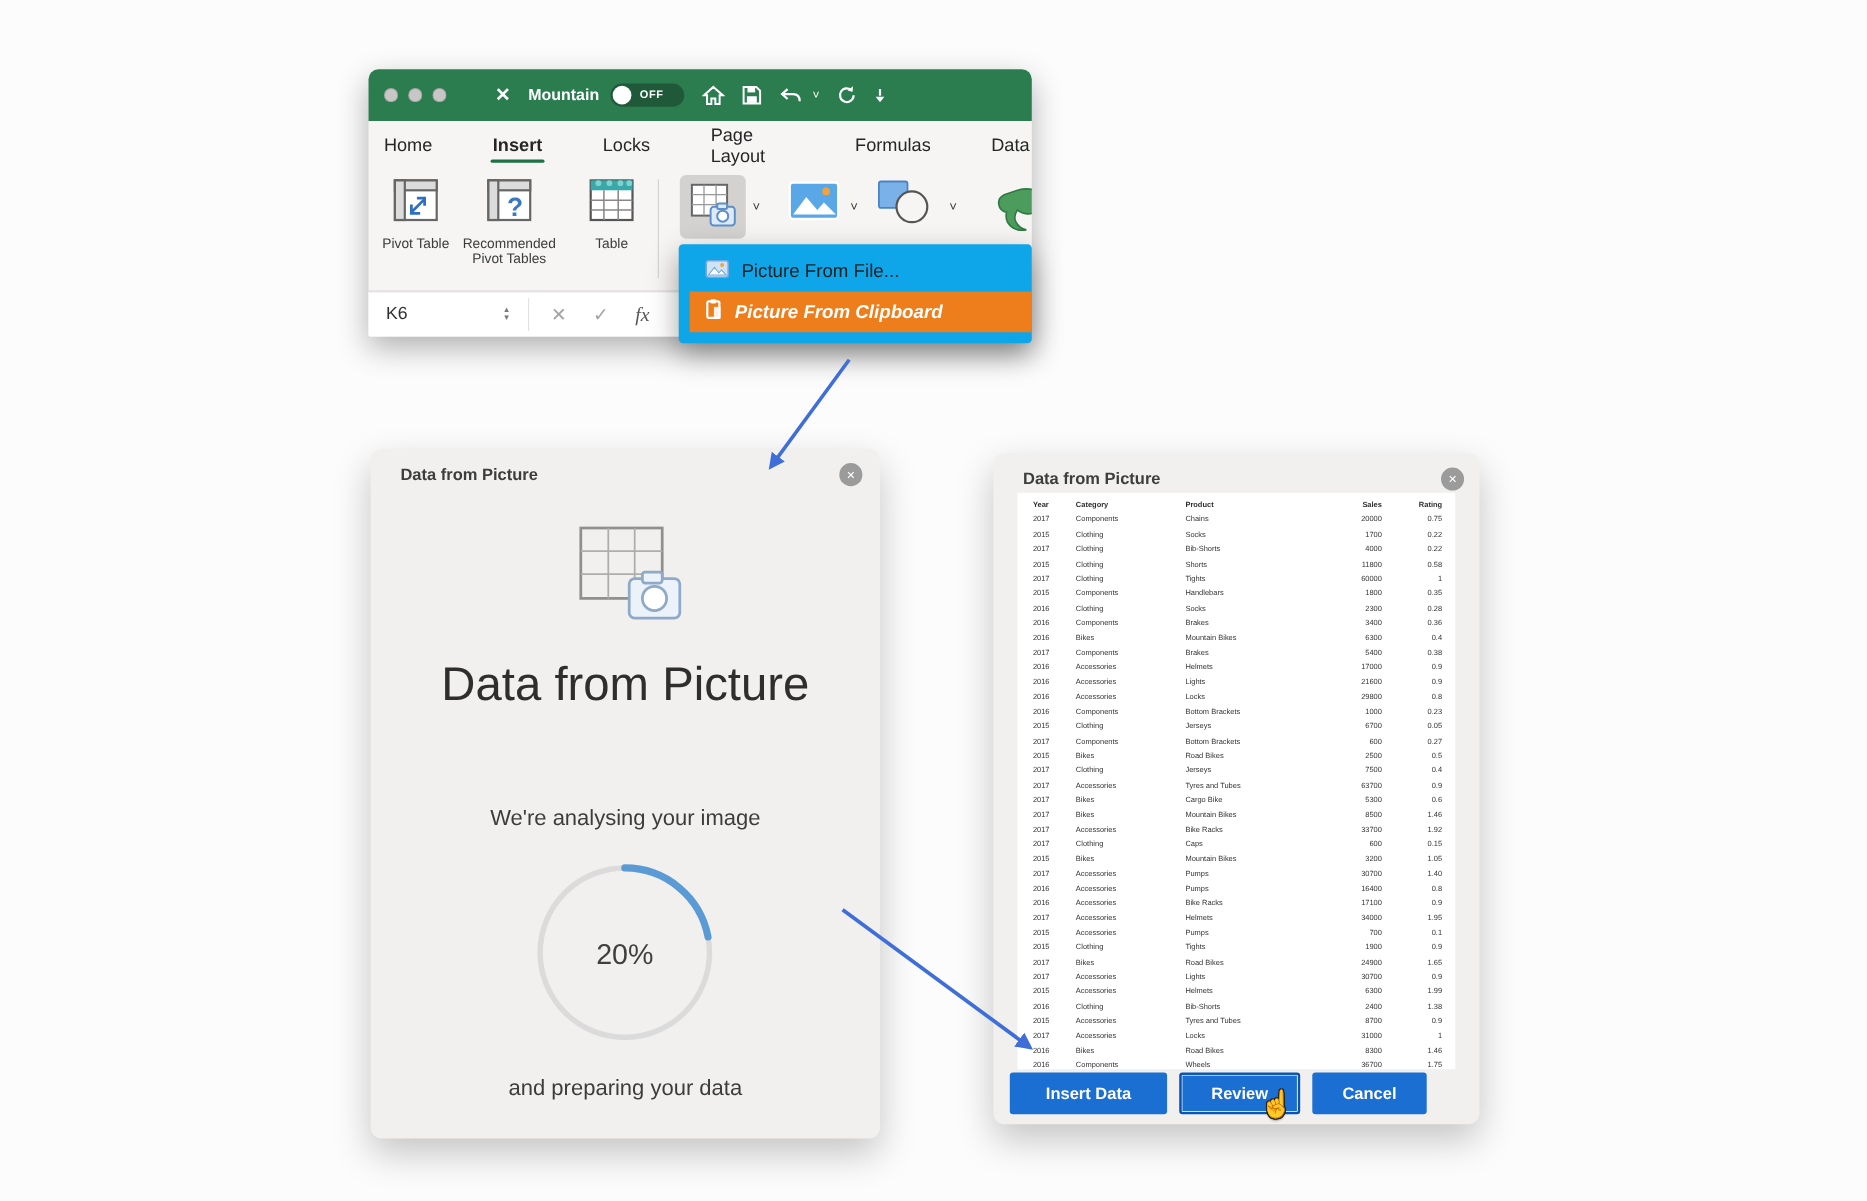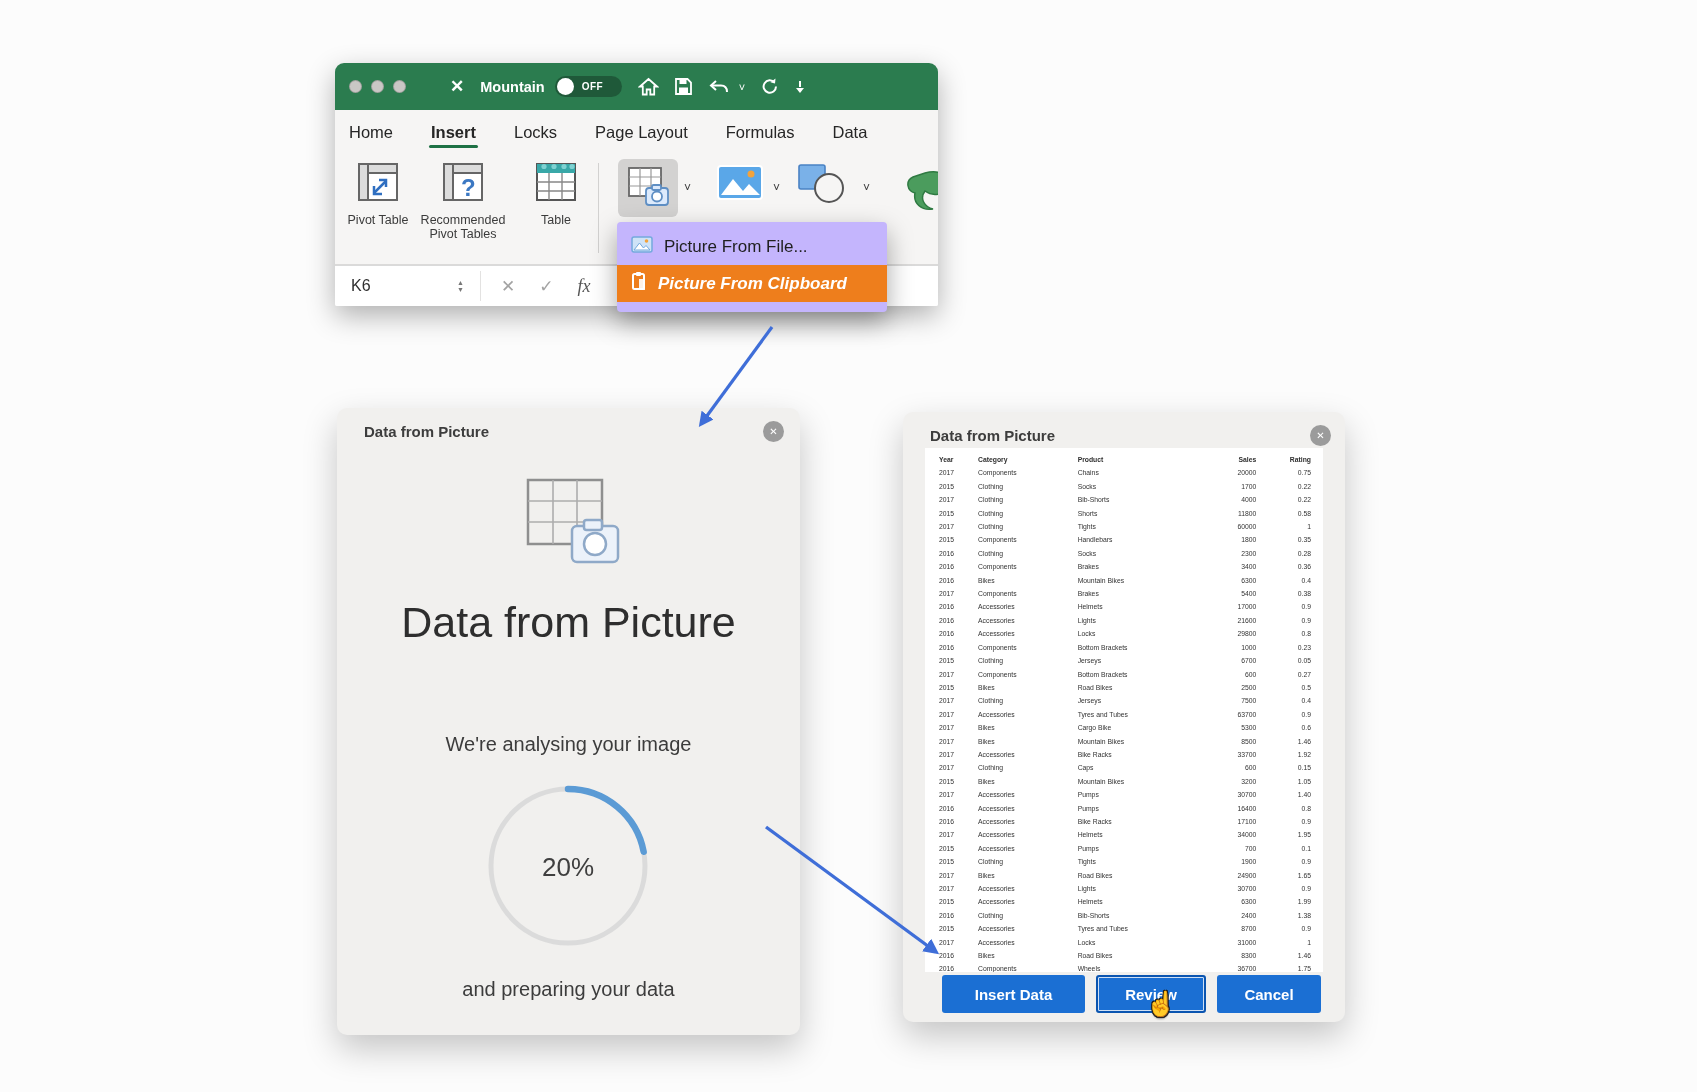--- a/index.html
+++ b/index.html
@@ -14,21 +14,21 @@
   .light{width:13px;height:13px;border-radius:50%;background:#c9c7c5;border:1px solid rgba(0,0,0,.18);}
   .tb-x{color:#fff;font-size:17px;font-weight:700;margin-right:16px;}
   .tb-autosave{color:#fff;font-size:14.5px;font-weight:600;margin-right:10px;}
   .toggle{width:67px;height:21px;border-radius:11px;background:rgba(0,0,0,.28);display:flex;align-items:center;padding:2px;margin-right:16px;}
   .knob{width:17px;height:17px;border-radius:50%;background:#fff;}
   .toggle-label{color:#fff;font-size:10px;font-weight:700;margin-left:8px;letter-spacing:.5px;}
   .tb-icons{display:flex;align-items:center;gap:15px;}
   .tb-ic{display:flex;align-items:center;}
   .chev-sm{color:#fff;font-size:11px;margin-left:-6px;}
 
-  .tabrow{height:45px;display:flex;align-items:center;gap:34px;padding-left:12px;font-size:16.5px;color:#262626;}
+  .tabrow{height:45px;display:flex;align-items:center;gap:51px;padding-left:12px;font-size:16.5px;color:#262626;}
   .tab{font-weight:500;position:relative;padding:10px 2px;}
   .tab.active{font-weight:700;}
   .tab.active::after{content:"";position:absolute;left:0;right:0;bottom:4px;height:3px;background:#1e7145;border-radius:2px;}
 
   .ribbon{position:relative;height:110px;border-bottom:1px solid #dbdad9;overflow:hidden;}
   .rbtn{position:absolute;top:6px;display:flex;flex-direction:column;align-items:center;}
   .rlabel{font-size:12.5px;color:#3b3b3b;text-align:center;line-height:1.15;margin-top:6px;}
   .grid-ic{position:relative;}
   .divider{position:absolute;left:263px;top:8px;width:1px;height:90px;background:#d2d1d0;}
   .dfp-btn{position:absolute;left:283px;top:4px;width:60px;height:58px;background:#d3d2d1;border-radius:6px;
@@ -38,22 +38,22 @@
 
   .frow{position:absolute;left:0;right:0;top:202px;height:41px;background:#fff;border-top:1px solid #dadada;
         display:flex;align-items:center;border-radius:0 0 2px 2px;}
   .namebox{font-size:16px;color:#2f2f2f;padding-left:16px;width:122px;}
   .stepper{display:flex;flex-direction:column;font-size:7px;color:#777;line-height:1;margin-right:16px;}
   .fdiv{width:1px;height:30px;background:#e3e2e1;margin-right:20px;}
   .ficon{color:#a3a3a3;font-size:17px;margin-right:24px;}
   .fx{font-family:"Liberation Serif",serif;font-style:italic;font-size:18px;color:#555;}
 
   
-  .menu{position:absolute;left:282px;top:159px;width:270px;background:#c4b5fd;border-radius:4px;
-        box-shadow:0 10px 26px rgba(0,0,0,.35);padding:6px 0 10px 0;z-index:30;}
+  .menu{position:absolute;left:282px;top:159px;width:321px;background:#0ea5e9;border-radius:4px;
+        box-shadow:0 10px 26px rgba(0,0,0,.35);padding:6px 0 10px 10px;z-index:30;}
   .mitem{height:37px;display:flex;align-items:center;padding-left:14px;font-size:17px;color:#1f1f1f;}
   .mitem .mlabel{margin-left:11px;}
   .mitem.sel{background:#ee7e1c;color:#fff;font-weight:600;font-style:italic;}
 
   
   .dlg{position:absolute;background:#f1f0ee;border-radius:10px;box-shadow:0 14px 34px rgba(0,0,0,.22);}
   .dlg-title{position:absolute;left:27px;top:15px;font-size:15px;font-weight:700;color:#3d3d3d;}
   .dlg-close{position:absolute;top:13px;width:21px;height:21px;border-radius:50%;background:#9b9b9b;
              color:#fff;font-size:10px;display:flex;align-items:center;justify-content:center;}
   #dlg-progress{left:337px;top:408px;width:463px;height:627px;}
@@ -64,21 +64,21 @@
   .p-line1{position:absolute;left:0;right:0;top:325px;text-align:center;font-size:20px;color:#3c3c3c;}
   .p-line2{position:absolute;left:0;right:0;top:570px;text-align:center;font-size:20px;color:#3c3c3c;}
   .ring-wrap{position:absolute;left:146px;top:373px;width:170px;height:170px;}
   .ring-pct{position:absolute;left:0;right:0;top:71px;text-align:center;font-size:26px;color:#3f3f3f;}
 
   .tablebox{position:absolute;left:22px;right:22px;top:36px;height:524px;background:#fff;padding:5px 12px 0 14px;overflow:hidden;}
   table.prev{width:100%;border-collapse:collapse;}
   table.prev th{font-size:6.8px;font-weight:700;color:#2f2f2f;text-align:left;padding:0;line-height:13.4px;}
   table.prev td{font-size:6.8px;color:#333;padding:0;line-height:13.4px;white-space:nowrap;}
   table.prev .num{text-align:right;}
-  .btnrow{position:absolute;left:0;right:0;top:563px;height:46px;margin-left:24px;}
+  .btnrow{position:absolute;left:0;right:0;top:563px;height:46px;}
   .blue-btn{position:absolute;height:38px;background:#1b6fd3;color:#fff;font-size:15px;font-weight:600;
             display:flex;align-items:center;justify-content:center;border-radius:3px;}
   #btn-insert{left:15px;width:143px;}
   #btn-review{left:169px;width:110px;border:2px solid #0b55b0;box-shadow:0 0 0 1px #cfe0f5 inset;}
   #btn-cancel{left:290px;width:104px;}
   .cursor{position:absolute;left:243px;top:578px;font-size:24px;color:#fff;z-index:5;
           text-shadow:1px 1px 0 #222,-1px 1px 0 #222,1px -1px 0 #222,-1px -1px 0 #222,0 2px 2px rgba(0,0,0,.4);}
 
   .arrows{position:absolute;left:0;top:0;z-index:40;pointer-events:none;}
 </style>

